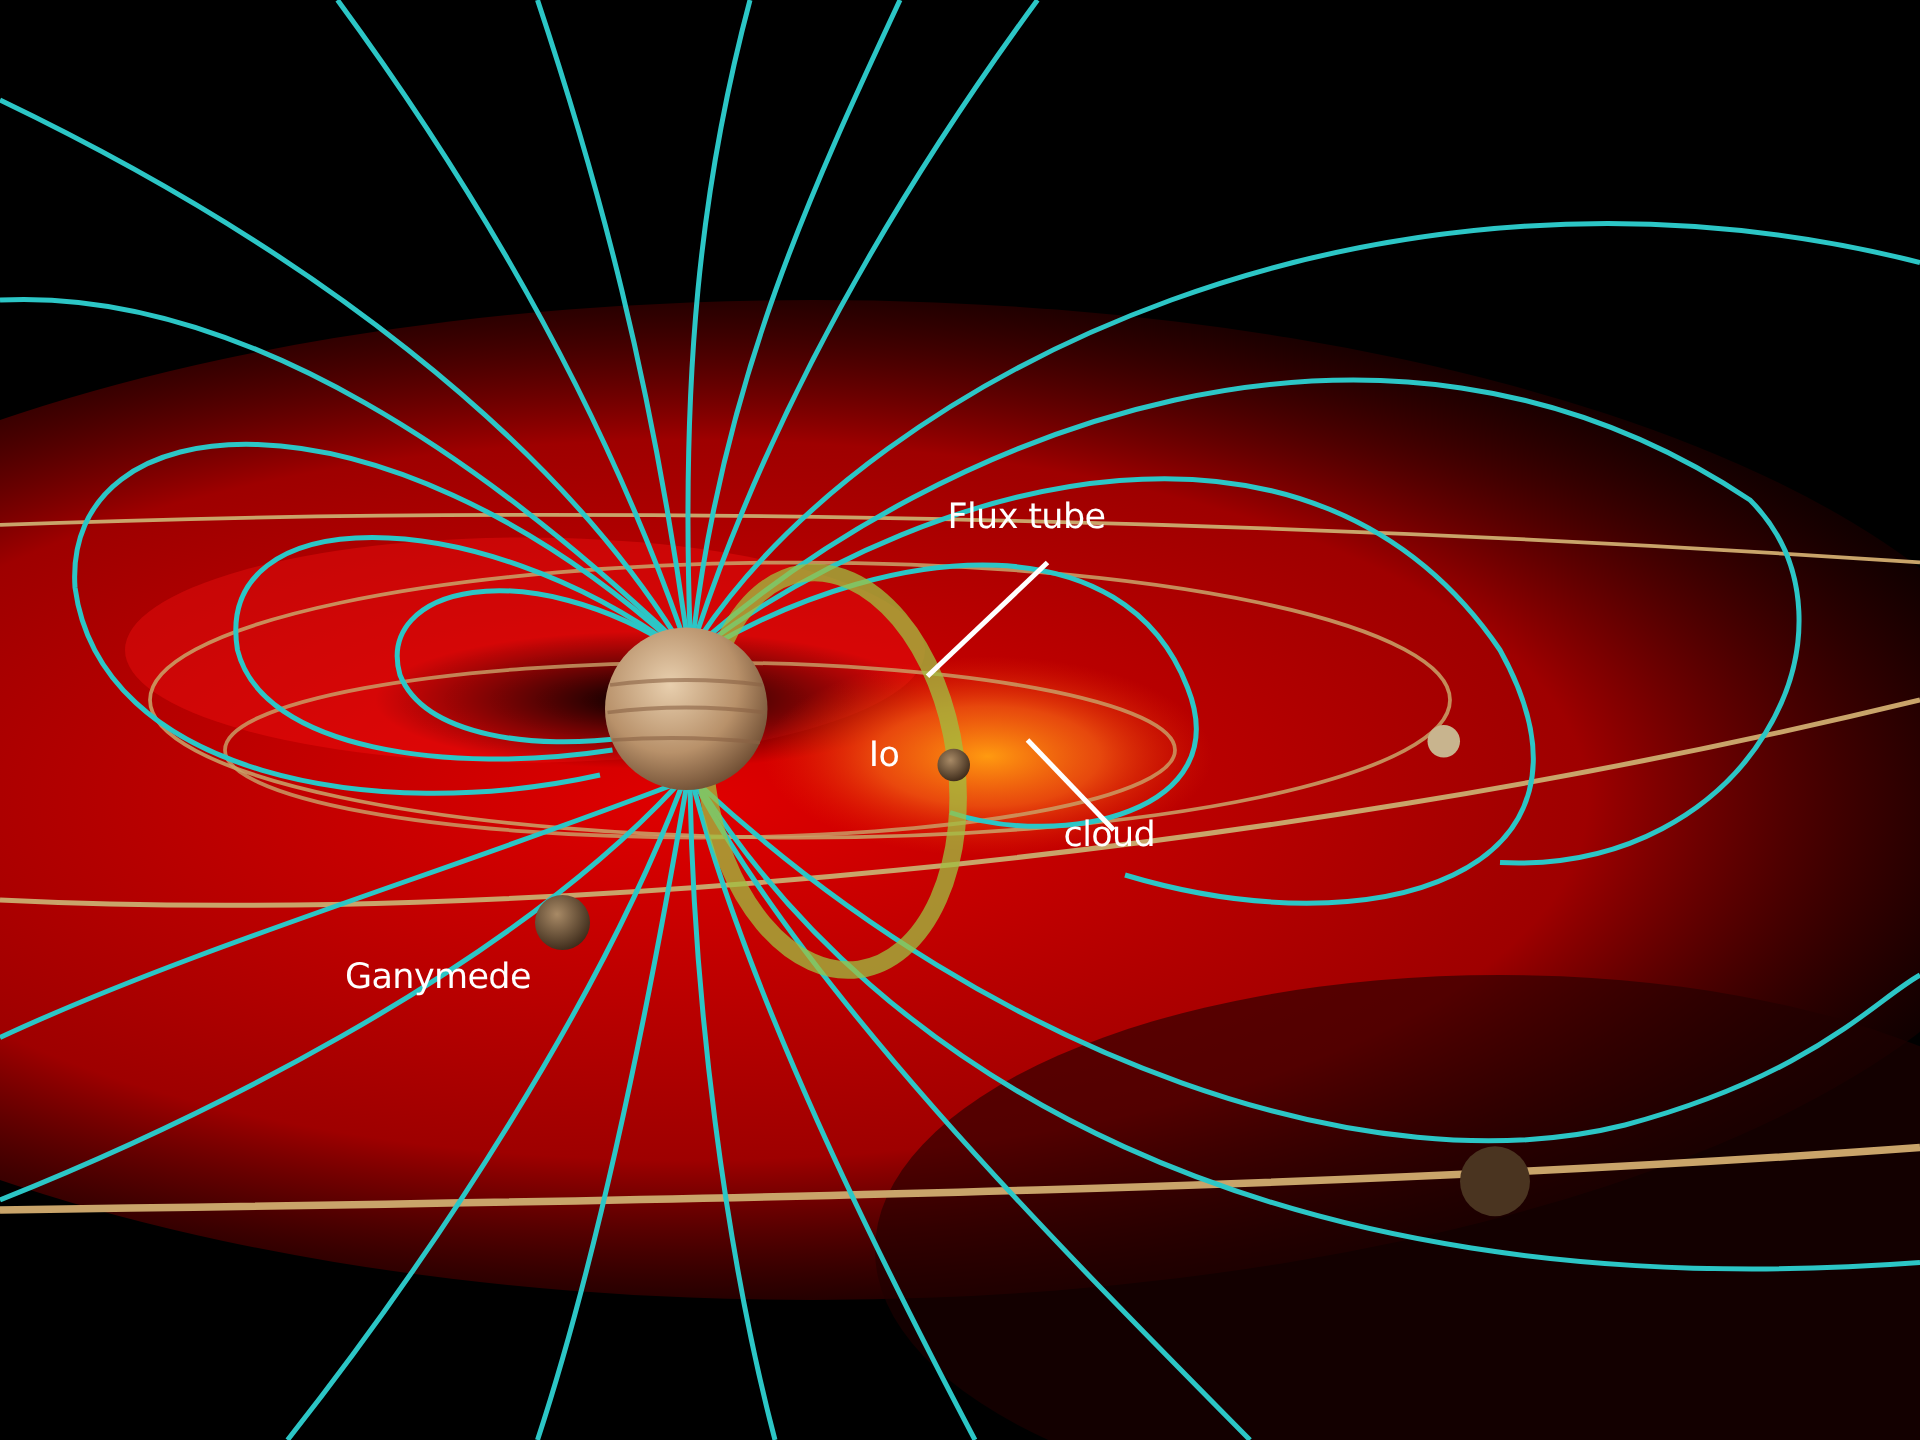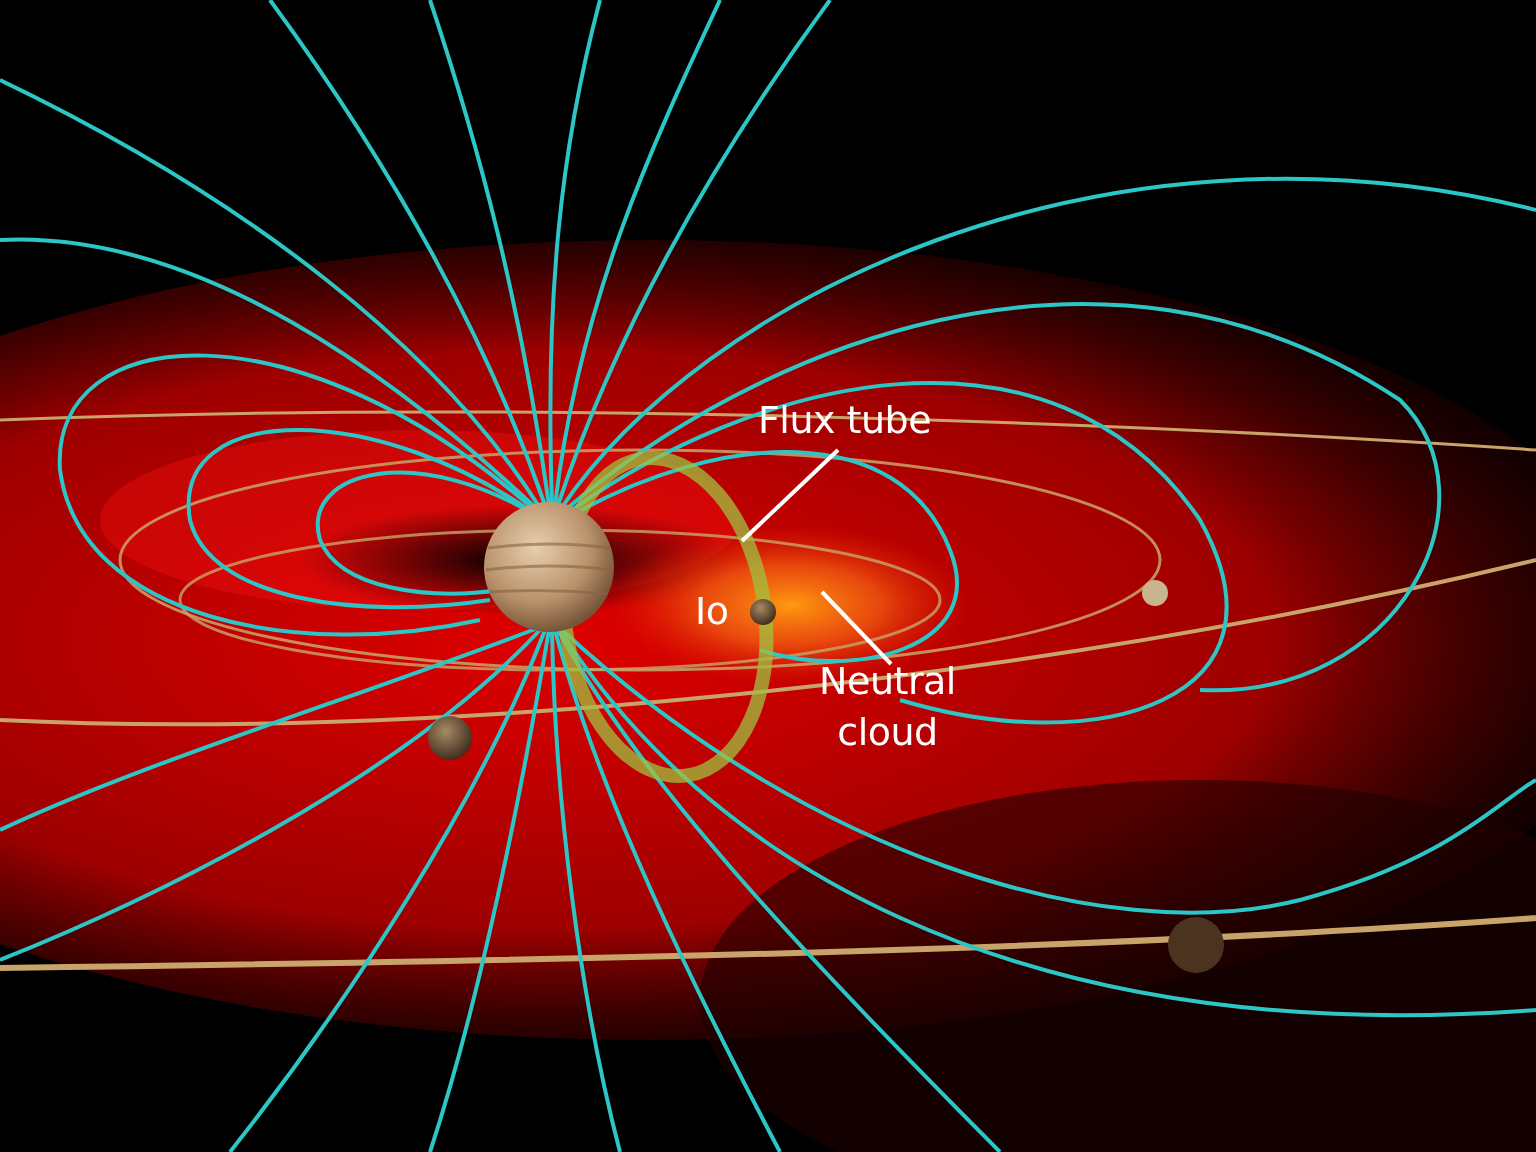--- a/index.html
+++ b/index.html
@@ -1,18 +1,18 @@
 <!DOCTYPE html>
 <html><head>
 <meta charset="utf-8">
 <style>
   html,body{margin:0;padding:0;background:#000;}
   #stage{position:relative;width:1536px;height:1152px;overflow:hidden;background:#000;font-family:"DejaVu Sans","Liberation Sans",sans-serif;}
   svg{position:absolute;left:0;top:0;}
-  .label{position:absolute;color:#fff;font-size:38px;line-height:1.5;letter-spacing:-0.5px;white-space:nowrap;}
+  .label{position:absolute;color:#fff;font-size:28px;line-height:1.5;letter-spacing:-0.5px;white-space:nowrap;}
   .center{text-align:center;}
 </style>
 </head>
 <body>
 
 <div id="stage">
   <svg width="1536" height="1152" viewBox="0 0 1536 1152">
     <defs>
       <radialGradient id="plasmaGrad" cx="0.45" cy="0.5" r="0.6">
         <stop offset="0" stop-color="#e00000" stop-opacity="1"></stop>
@@ -92,16 +92,16 @@
     </g>
     <circle cx="763" cy="612" r="13" fill="url(#moonGrad)"></circle>
     <circle cx="1155" cy="593" r="13" fill="#c8b48e"></circle>
     <circle cx="450" cy="738" r="22" fill="url(#moonGrad)"></circle>
     <circle cx="1196" cy="945" r="28" fill="#4a3420"></circle>
   </svg>
 
   <div class="label" style="left:758px;top:392px;">Flux tube</div>
   <div class="label" style="left:695px;top:583px;">Io</div>
   <div class="label center" style="left:800px;top:653px;width:175px;">
-    <div>Neutral</div>
     <div style="margin-top:-6px;text-align:center;">cloud</div>
   </div>
+  <div class="label" style="left:276px;top:760px;">Ganymede</div>
 </div>
 
 </body></html>

